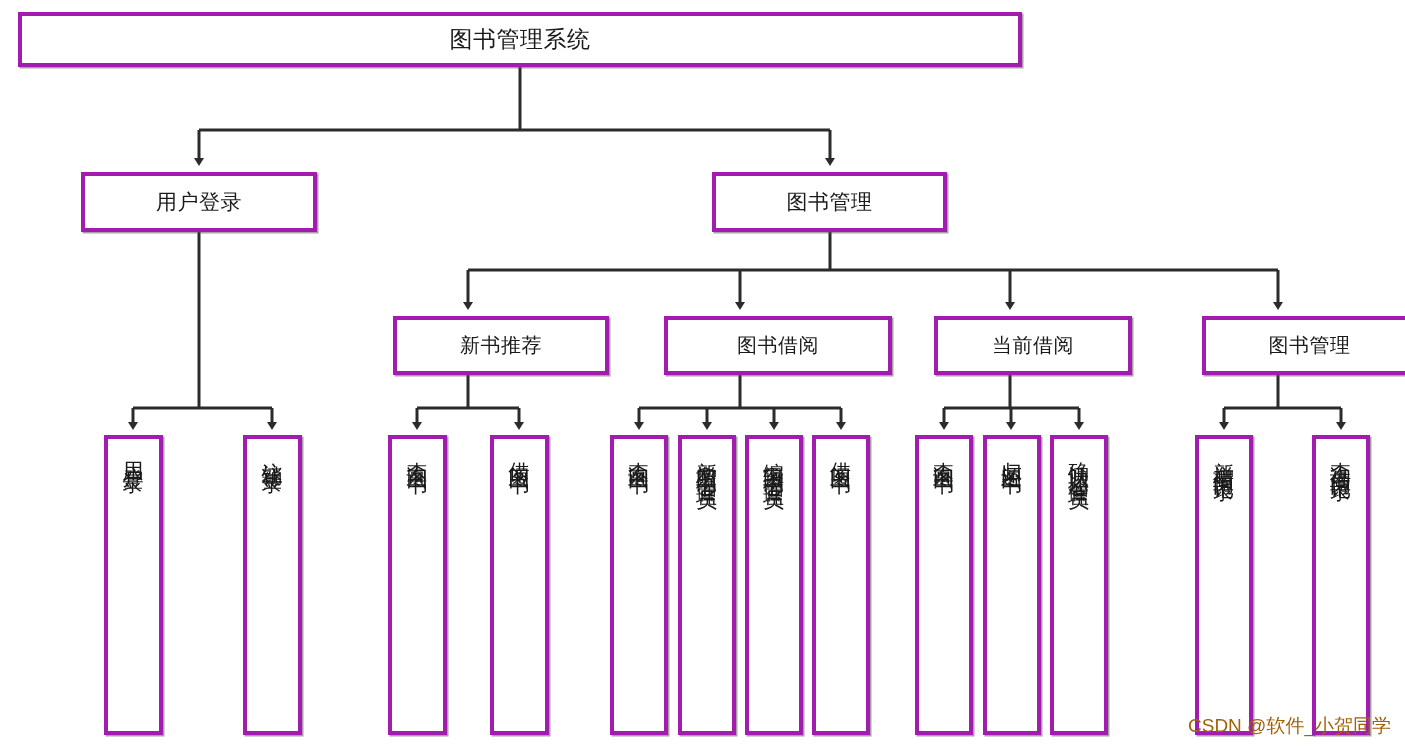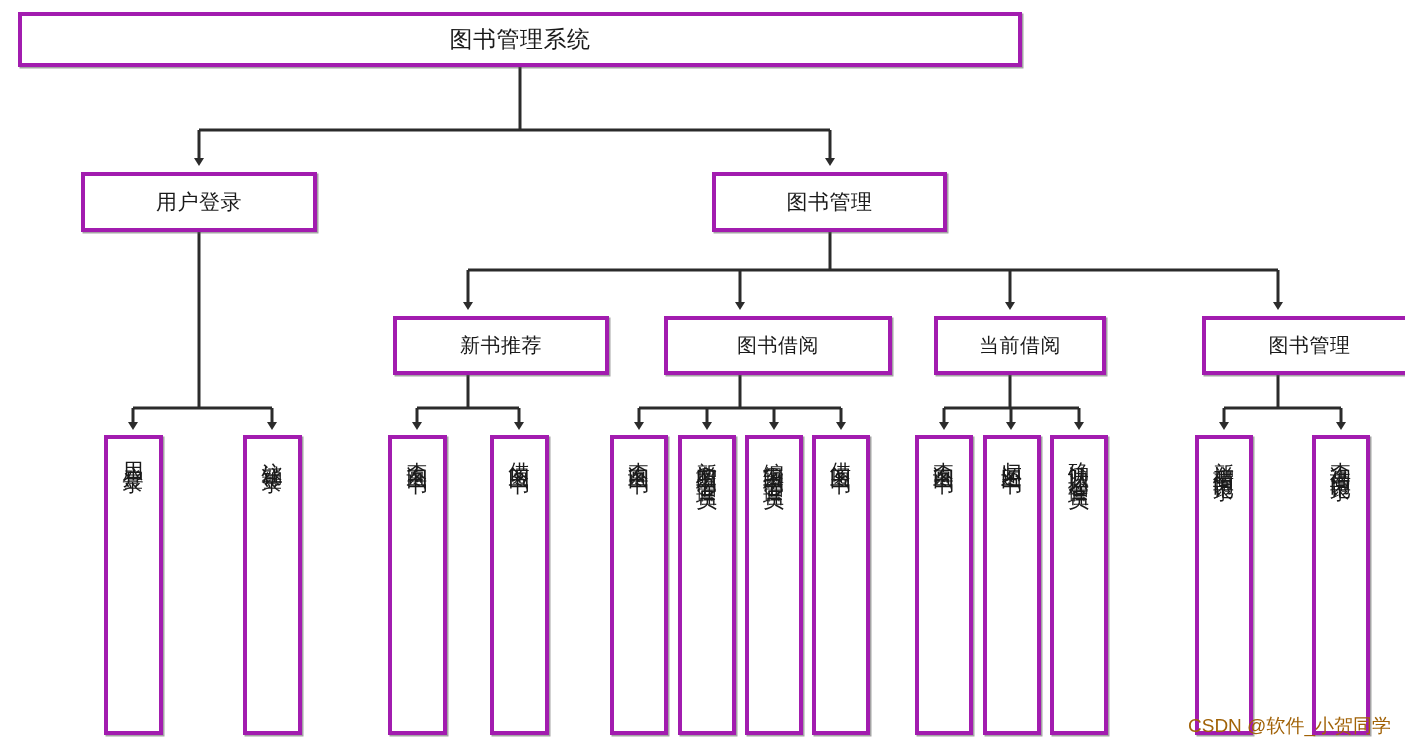--- a/index.html
+++ b/index.html
@@ -139,21 +139,21 @@
   <div class="node level1" style="left:712px; top:172px; width:235px; height:60px;">
     <span class="label">图书管理</span>
   </div>
 
   <div class="node level2" style="left:362px; top:316px; width:216px; height:59px;">
     <span class="label">新书推荐</span>
   </div>
   <div class="node level2" style="left:633px; top:316px; width:228px; height:59px;">
     <span class="label">图书借阅</span>
   </div>
-  <div class="node level2" style="left:903px; top:316px; width:172px; height:59px;">
+  <div class="node level2" style="left:903px; top:316px; width:198px; height:59px;">
     <span class="label">当前借阅</span>
   </div>
   <div class="node level2" style="left:1171px; top:316px; width:215px; height:59px;">
     <span class="label">图书管理</span>
   </div>
 
   <div class="node leaf" style="left:104px; top:435px; width:59px; height:300px;">
     <span class="label">用户登录</span>
   </div>
   <div class="node leaf" style="left:243px; top:435px; width:59px; height:300px;">

